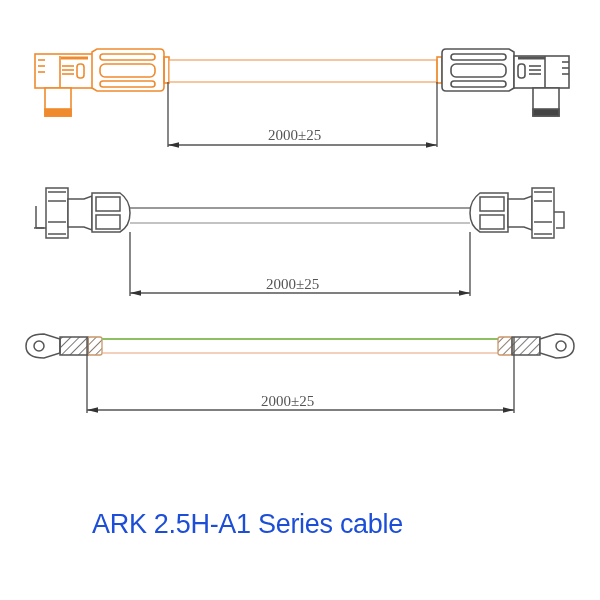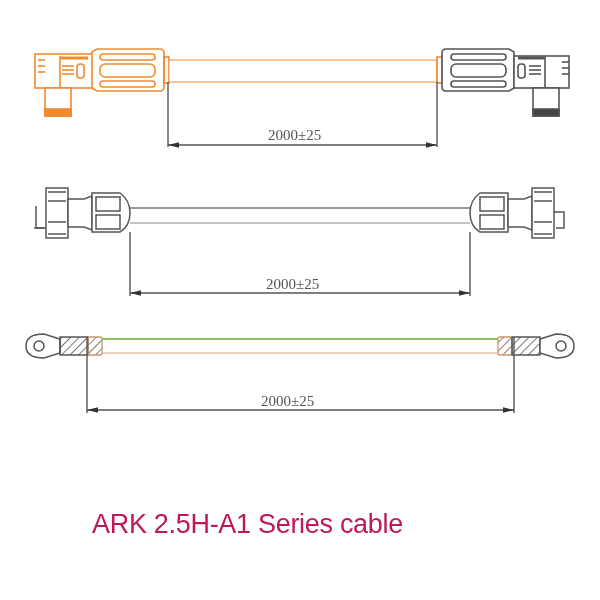--- a/index.html
+++ b/index.html
@@ -1,19 +1,19 @@
 <!DOCTYPE html>
 <html><head>
 <meta charset="utf-8">
 <style>
   html, body { margin: 0; padding: 0; background: #ffffff; }
   body { width: 600px; height: 600px; position: relative; overflow: hidden; font-family: "Liberation Sans", sans-serif; }
   svg.drawing { position: absolute; left: 0; top: 0; }
   .dim-text { font-family: "Liberation Serif", serif; font-size: 15px; fill: #555555; }
-  .caption { position: absolute; left: 92px; top: 509px; font-family: "Liberation Sans", sans-serif; font-size: 27px; color: #be185d; letter-spacing: -0.3px; white-space: nowrap; }
+  .caption { position: absolute; left: 92px; top: 509px; font-family: "Liberation Sans", sans-serif; font-size: 27px; color: #1d4ed8; letter-spacing: -0.3px; white-space: nowrap; }
 </style>
 </head>
 <body>
 
 <svg class="drawing" width="600" height="600" viewBox="0 0 600 600" xmlns="http://www.w3.org/2000/svg">
   <defs>
     <pattern id="hatch" patternUnits="userSpaceOnUse" width="6" height="6" patternTransform="rotate(45)">
       <line x1="0" y1="0" x2="0" y2="6" stroke="#555" stroke-width="1.6"></line>
     </pattern>
     <pattern id="hatchOr" patternUnits="userSpaceOnUse" width="6" height="6" patternTransform="rotate(45)">

